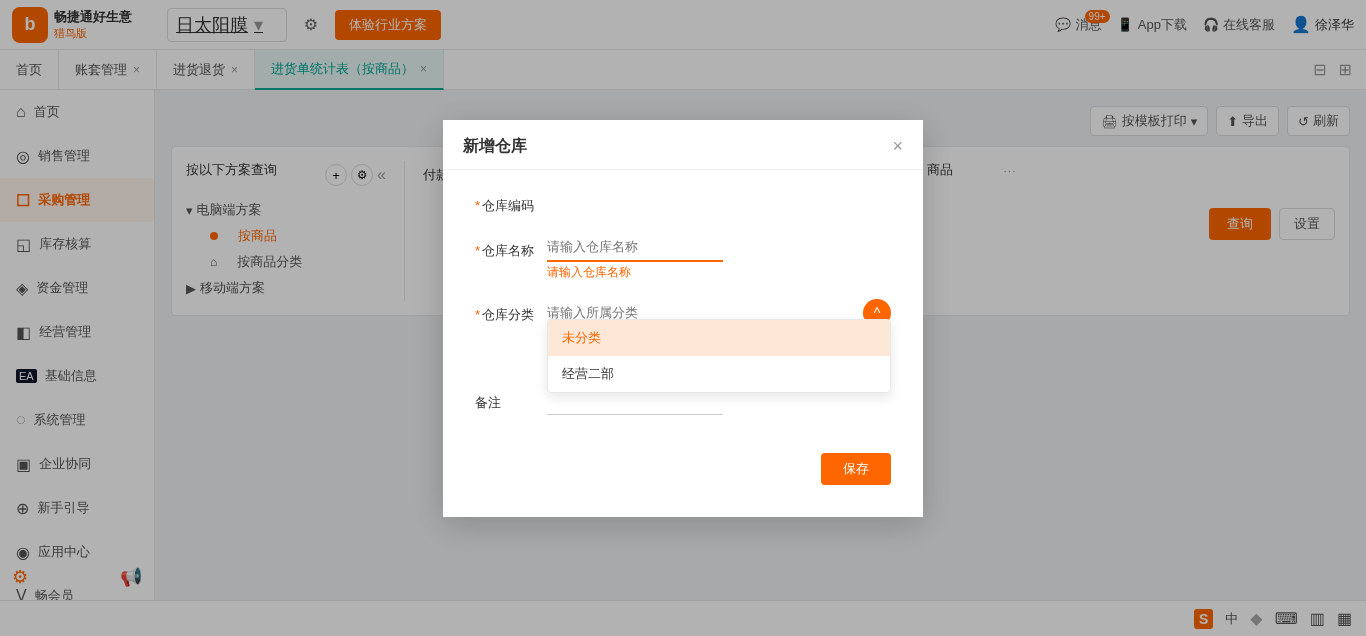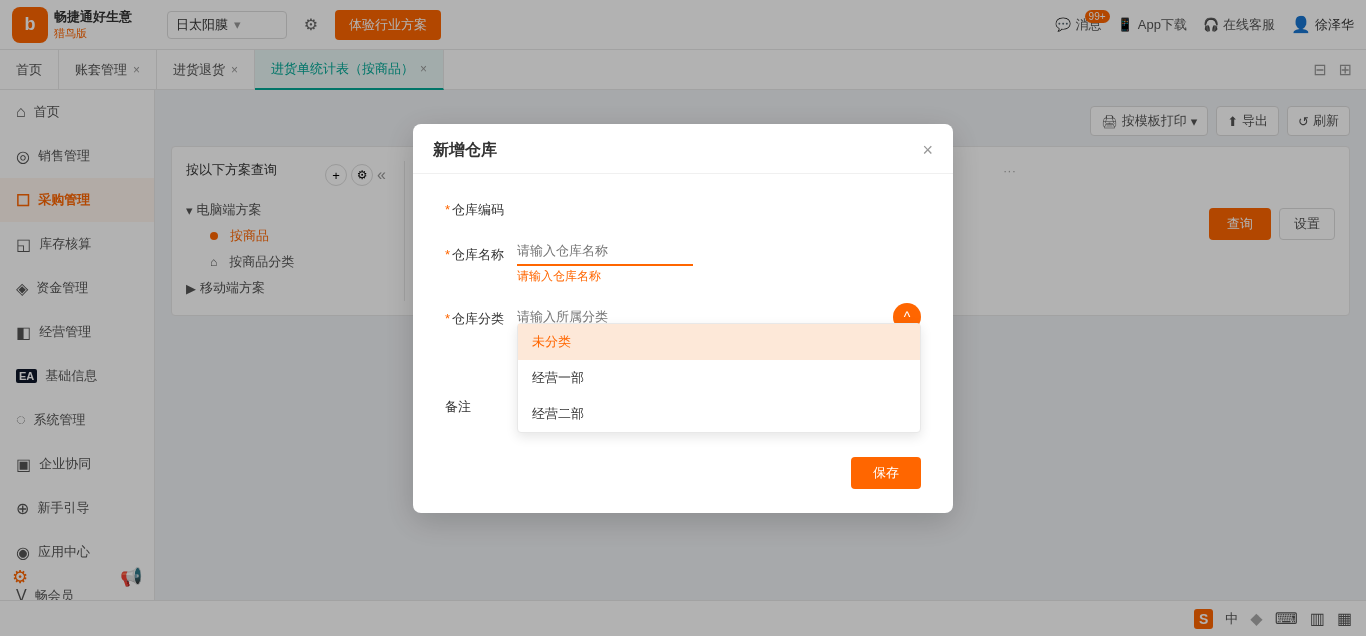--- a/index.html
+++ b/index.html
@@ -34,24 +34,25 @@
       flex: 1;
       display: flex;
       align-items: center;
       gap: 8px;
     }
     .store-select {
       display: flex; align-items: center;
       border: 1px solid #ddd;
       border-radius: 4px;
       padding: 4px 8px;
-      font-size: 13px;
+      font-size: 18px;
       color: #333;
       cursor: pointer;
       min-width: 120px;
+      text-decoration: underline;
     }
     .store-select .arrow { margin-left: 6px; color: #999; }
     .gear-btn {
       width: 32px; height: 32px;
       border: none; background: none;
       cursor: pointer; color: #666; font-size: 16px;
       display: flex; align-items: center; justify-content: center;
     }
     .trial-btn {
       background: #f60;
@@ -189,21 +190,21 @@
     .scheme-panel { width: 200px; min-width: 200px; }
     .scheme-tree { font-size: 13px; }
     .scheme-group { }
     .scheme-group-title {
       display: flex; align-items: center; gap: 4px;
       color: #555; padding: 4px 0; cursor: pointer;
     }
     .scheme-leaf {
       padding: 4px 0 4px 24px;
       cursor: pointer; color: #555;
-      display: flex; align-items: center; gap: 12px;
+      display: flex; align-items: center; gap: 20px;
     }
     .scheme-leaf.active { color: #f60; }
     .scheme-active-dot {
       width: 8px; height: 8px;
       background: #f60;
       border-radius: 50%;
       display: inline-block;
     }
 
     .query-fields { flex: 1; }
@@ -239,25 +240,25 @@
     
     .overlay {
       position: fixed;
       top: 0; left: 0; right: 0; bottom: 0;
       background: rgba(0,0,0,0.3);
       z-index: 100;
       display: flex; align-items: center; justify-content: center;
     }
     .modal {
       background: #fff;
-      border-radius: 8px;
-      width: 540px;
+      border-radius: 0;
+      width: 480px;
       box-shadow: 0 8px 32px rgba(0,0,0,0.18);
       position: relative;
-      padding-bottom: 24px;
+      padding-bottom: 32px;
     }
     .modal-header {
       display: flex; align-items: center; justify-content: space-between;
       padding: 16px 20px 12px;
       border-bottom: 1px solid #f0f0f0;
     }
     .modal-title { font-size: 16px; color: #333; font-weight: bold; }
     .modal-close {
       background: none; border: none; cursor: pointer;
       font-size: 18px; color: #999;
@@ -471,21 +472,21 @@
       </div>
       <div class="sidebar-item">
         <span class="s-icon">◈</span>
         <span>资金管理</span>
       </div>
       <div class="sidebar-item">
         <span class="s-icon">◧</span>
         <span>经营管理</span>
       </div>
       <div class="sidebar-item">
-        <span class="s-icon" style="font-size:11px;background:#0f172a;color:#fff;padding:1px 3px;border-radius:2px;font-weight:bold;">EA</span>
+        <span class="s-icon" style="font-size:11px;background:#0f172a;color:#fff;padding:1px 3px;border-radius:2px;">EA</span>
         <span>基础信息</span>
       </div>
       <div class="sidebar-item">
         <span class="s-icon">◌</span>
         <span>系统管理</span>
       </div>
       <div class="sidebar-item">
         <span class="s-icon">▣</span>
         <span>企业协同</span>
       </div>
@@ -634,21 +635,20 @@
           <span class="required-star">*</span>仓库分类
         </span>
         <div class="dropdown-wrap">
           <div class="dropdown-input-row">
             <input type="text" class="dropdown-input" placeholder="请输入所属分类" value="" style="">
             <div class="dropdown-arrow">^</div>
           </div>
 
           <div class="dropdown-list">
             <div class="dropdown-item selected">未分类</div>
-            <div class="dropdown-item">经营一部</div>
             <div class="dropdown-item">经营二部</div>
           </div>
         </div>
       </div>
 
       <div class="form-row" style="margin-top:60px;">
         <span class="form-label">备注</span>
         <div class="form-input-wrap">
           <input type="text" class="form-input underline" value="" placeholder="" style="">
         </div>

